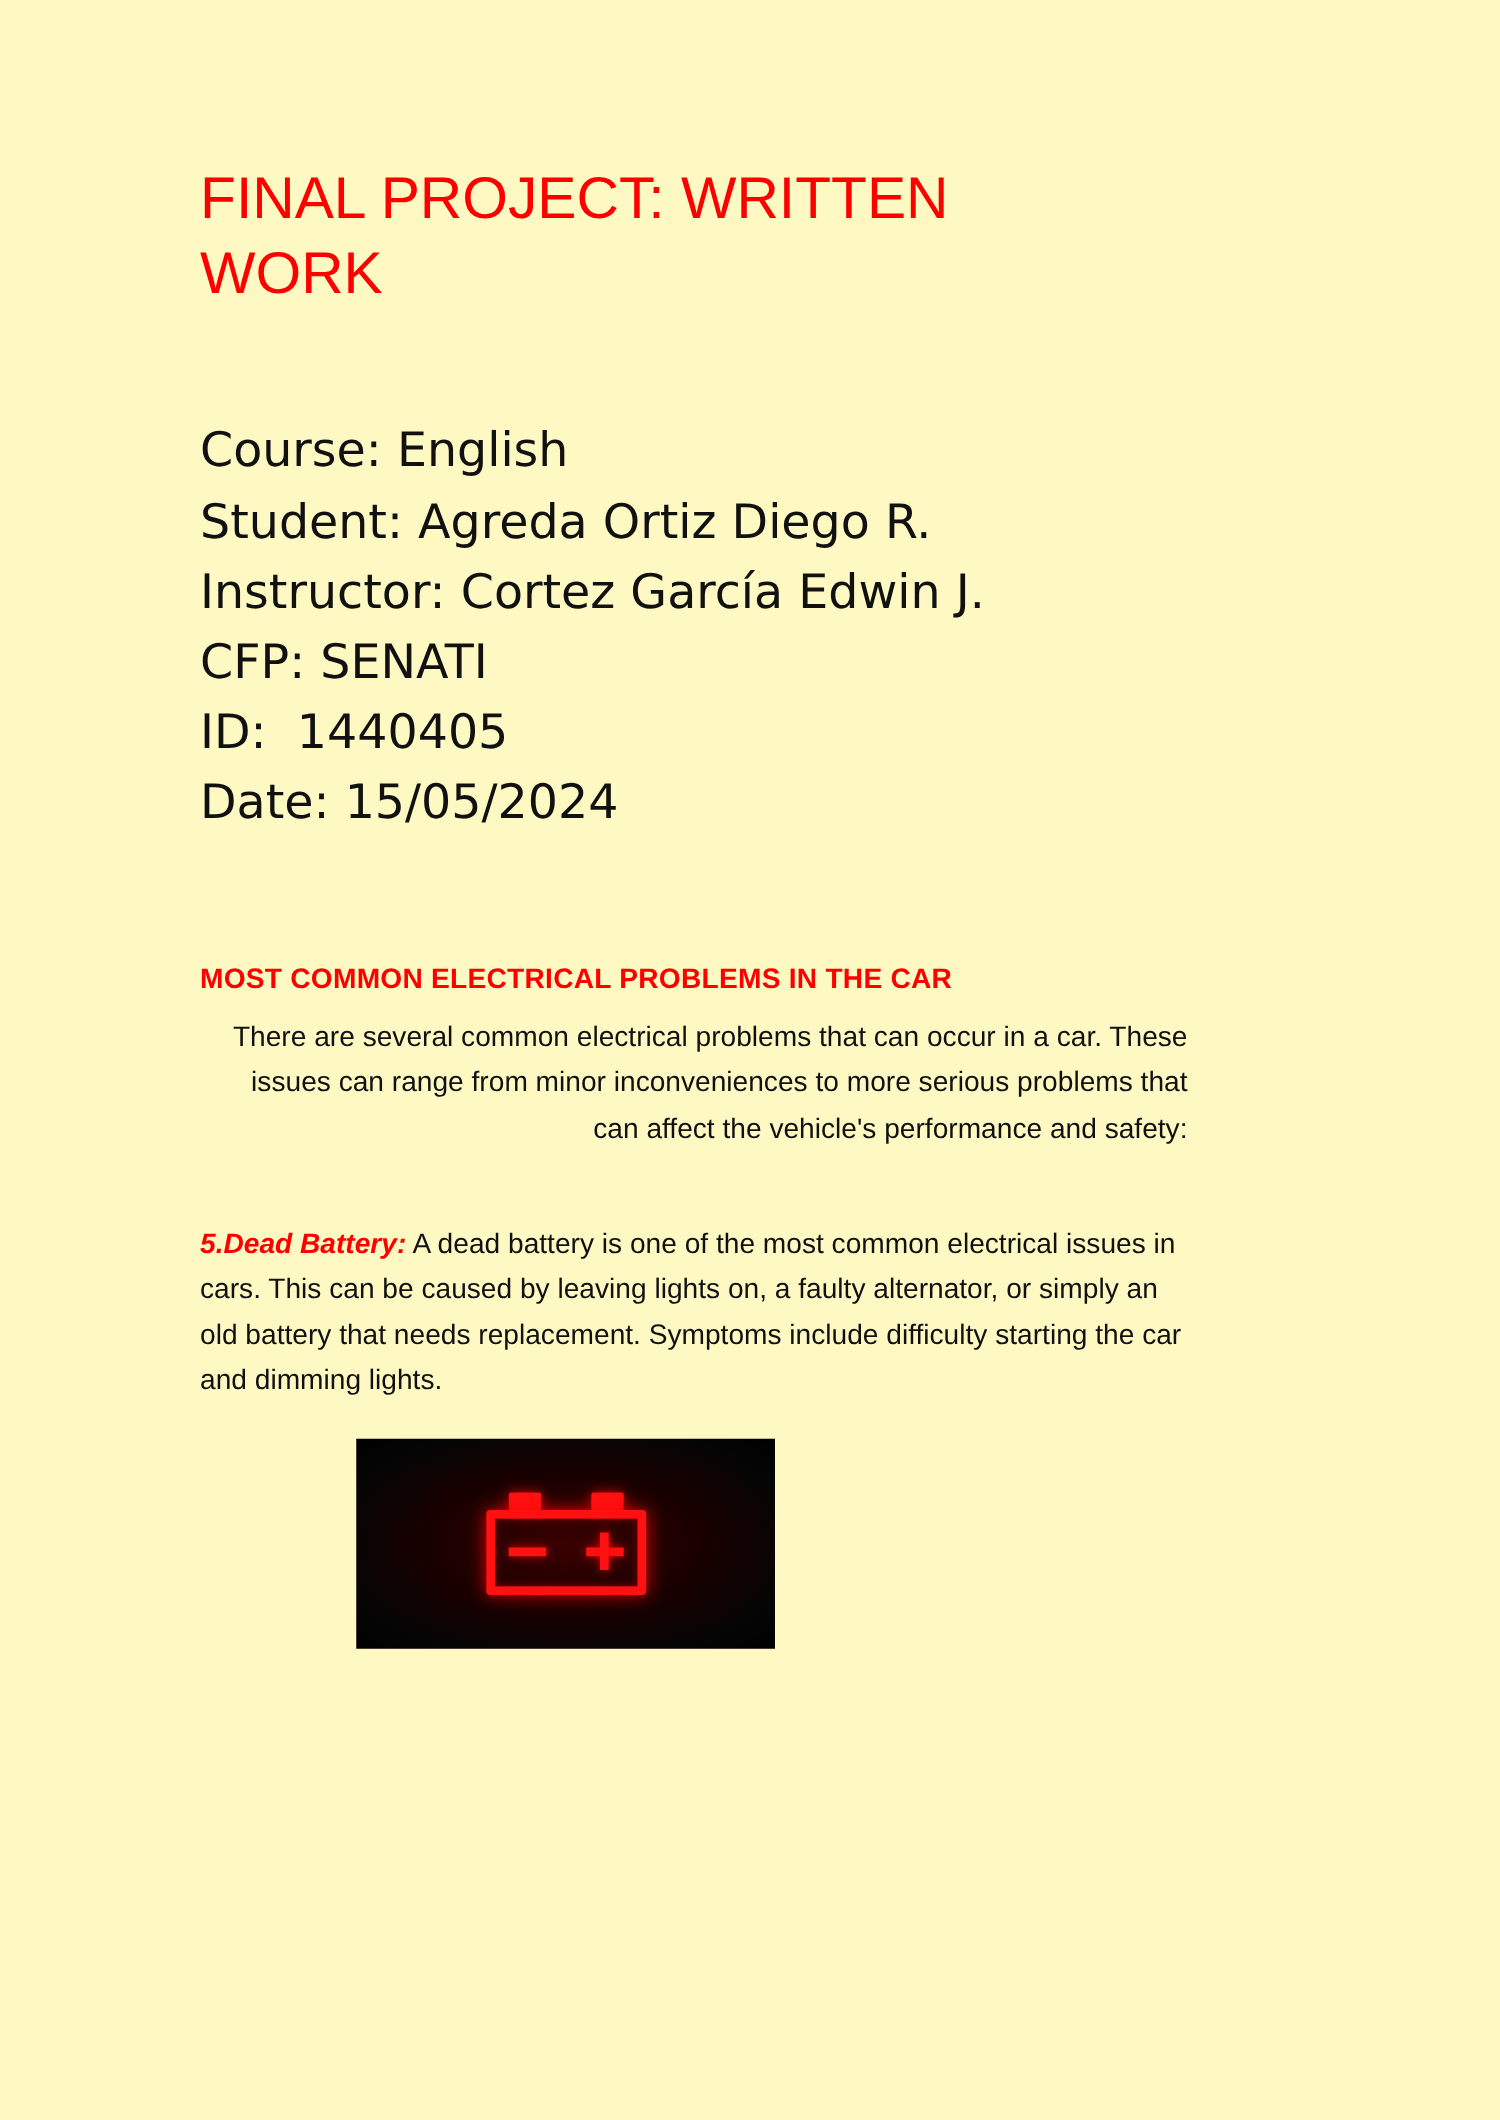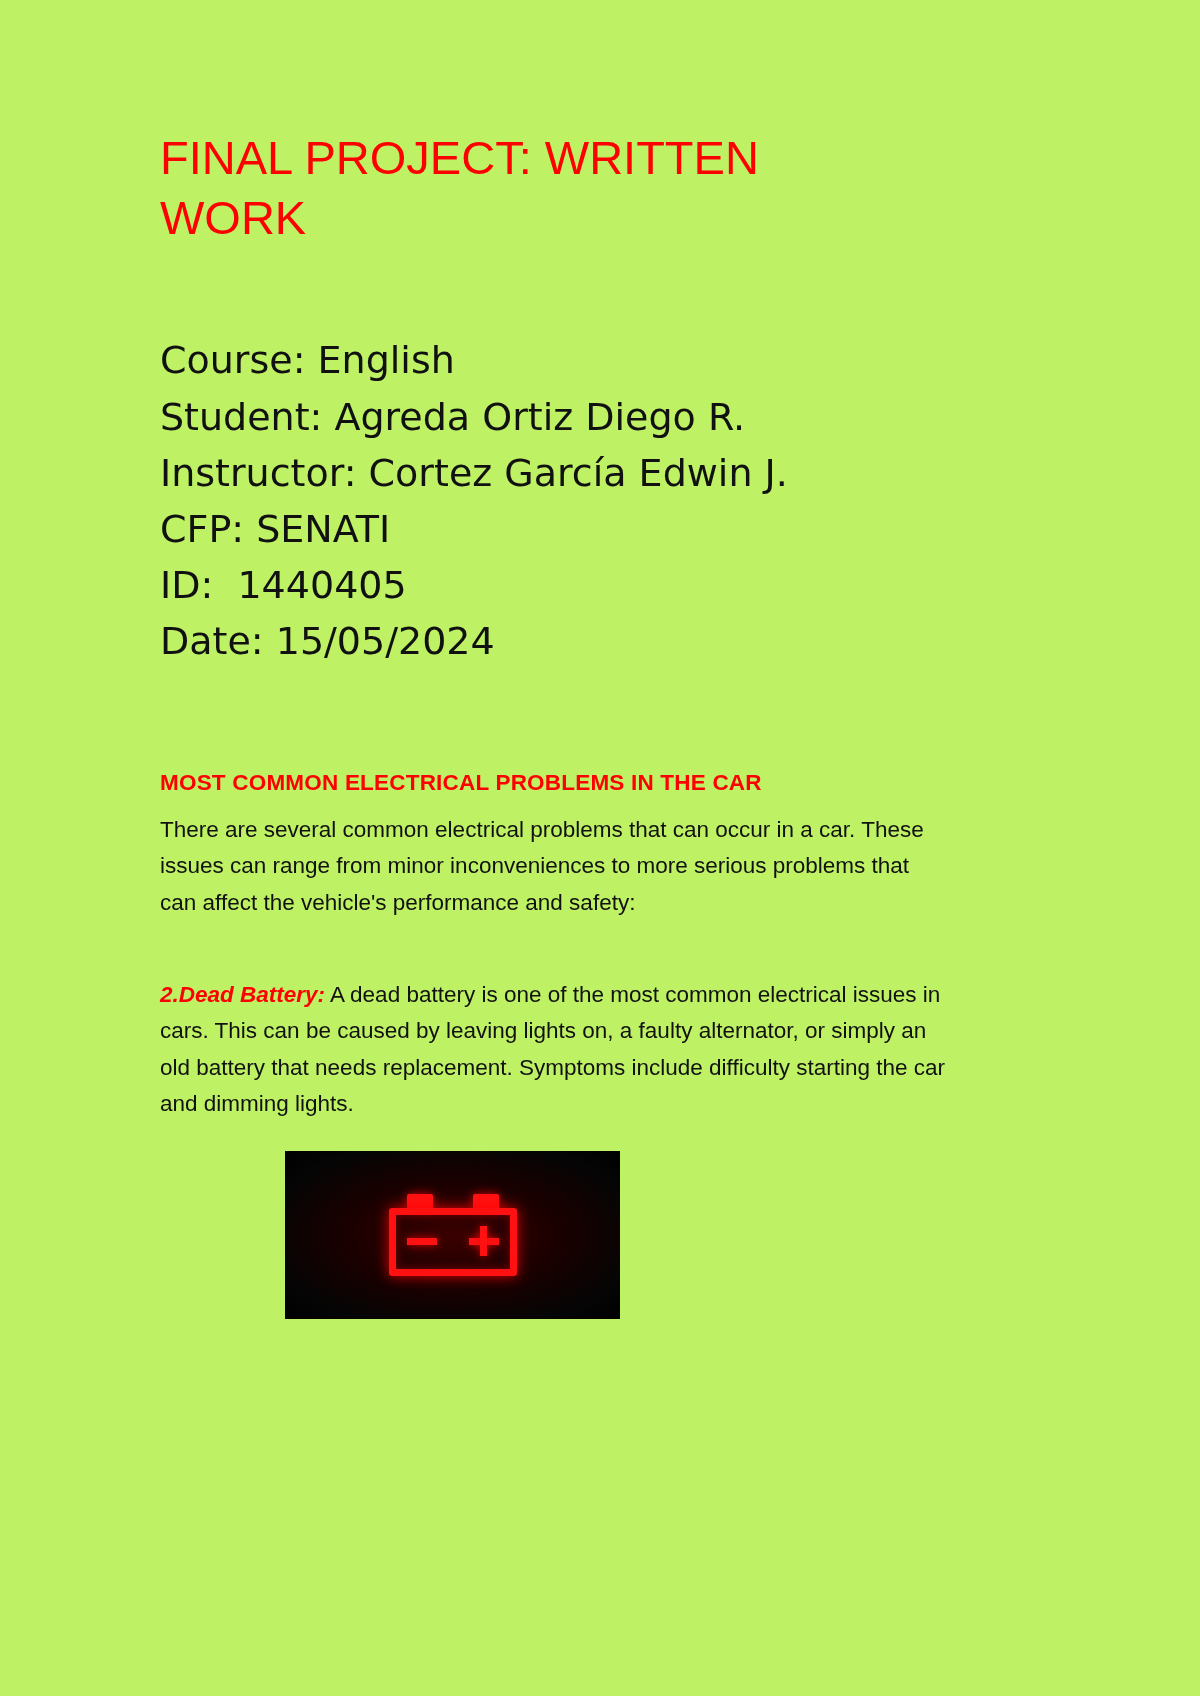--- a/index.html
+++ b/index.html
@@ -12,21 +12,21 @@
     height: 1696px;
     font-family: "Liberation Sans", sans-serif;
     color: #000000;
     position: relative;
     overflow: hidden;
   }
   .page {
     position: relative;
     width: 1200px;
     height: 1696px;
-    background: #bef264;
+    background: #fef9c3;
     box-sizing: border-box;
     padding: 128px 160px 0 160px;
   }
   .doc-title {
     color: #ff0000;
     font-family: "Liberation Sans", sans-serif;
     font-size: 47px;
     font-weight: normal;
     line-height: 1.28;
     letter-spacing: 0px;
@@ -51,20 +51,21 @@
     font-size: 22.5px;
     letter-spacing: 0.2px;
   }
   .body-par {
     margin-top: 16px;
     font-family: "Liberation Sans", sans-serif;
     font-size: 22.5px;
     line-height: 1.62;
     color: #111111;
     width: 790px;
+    text-align: right;
   }
   .item-par {
     margin-top: 56px;
     font-family: "Liberation Sans", sans-serif;
     font-size: 22.5px;
     line-height: 1.62;
     color: #111111;
     width: 790px;
   }
   .item-label {
@@ -145,21 +146,21 @@
 Instructor: Cortez García Edwin J.
 CFP: SENATI
 ID:  1440405
 Date: 15/05/2024</div>
 
   <div class="section-heading">MOST COMMON ELECTRICAL PROBLEMS IN THE CAR</div>
 
   <p class="body-par">There are several common electrical problems that can occur in a car. These issues can range from minor inconveniences to more serious problems that can affect the vehicle's performance and safety:</p>
 
   <p class="item-par">
-    <span class="item-label">2.Dead Battery:</span><span> A dead battery is one of the most common electrical issues in cars. This can be caused by leaving lights on, a faulty alternator, or simply an old battery that needs replacement. Symptoms include difficulty starting the car and dimming lights.</span>
+    <span class="item-label">5.Dead Battery:</span><span> A dead battery is one of the most common electrical issues in cars. This can be caused by leaving lights on, a faulty alternator, or simply an old battery that needs replacement. Symptoms include difficulty starting the car and dimming lights.</span>
   </p>
 
   <div class="figure">
     <div class="battery-icon">
       <div class="batt-term left"></div>
       <div class="batt-term right"></div>
       <div class="batt-body"></div>
       <div class="sign minus-h"></div>
       <div class="sign plus-h"></div>
       <div class="sign plus-v"></div>

